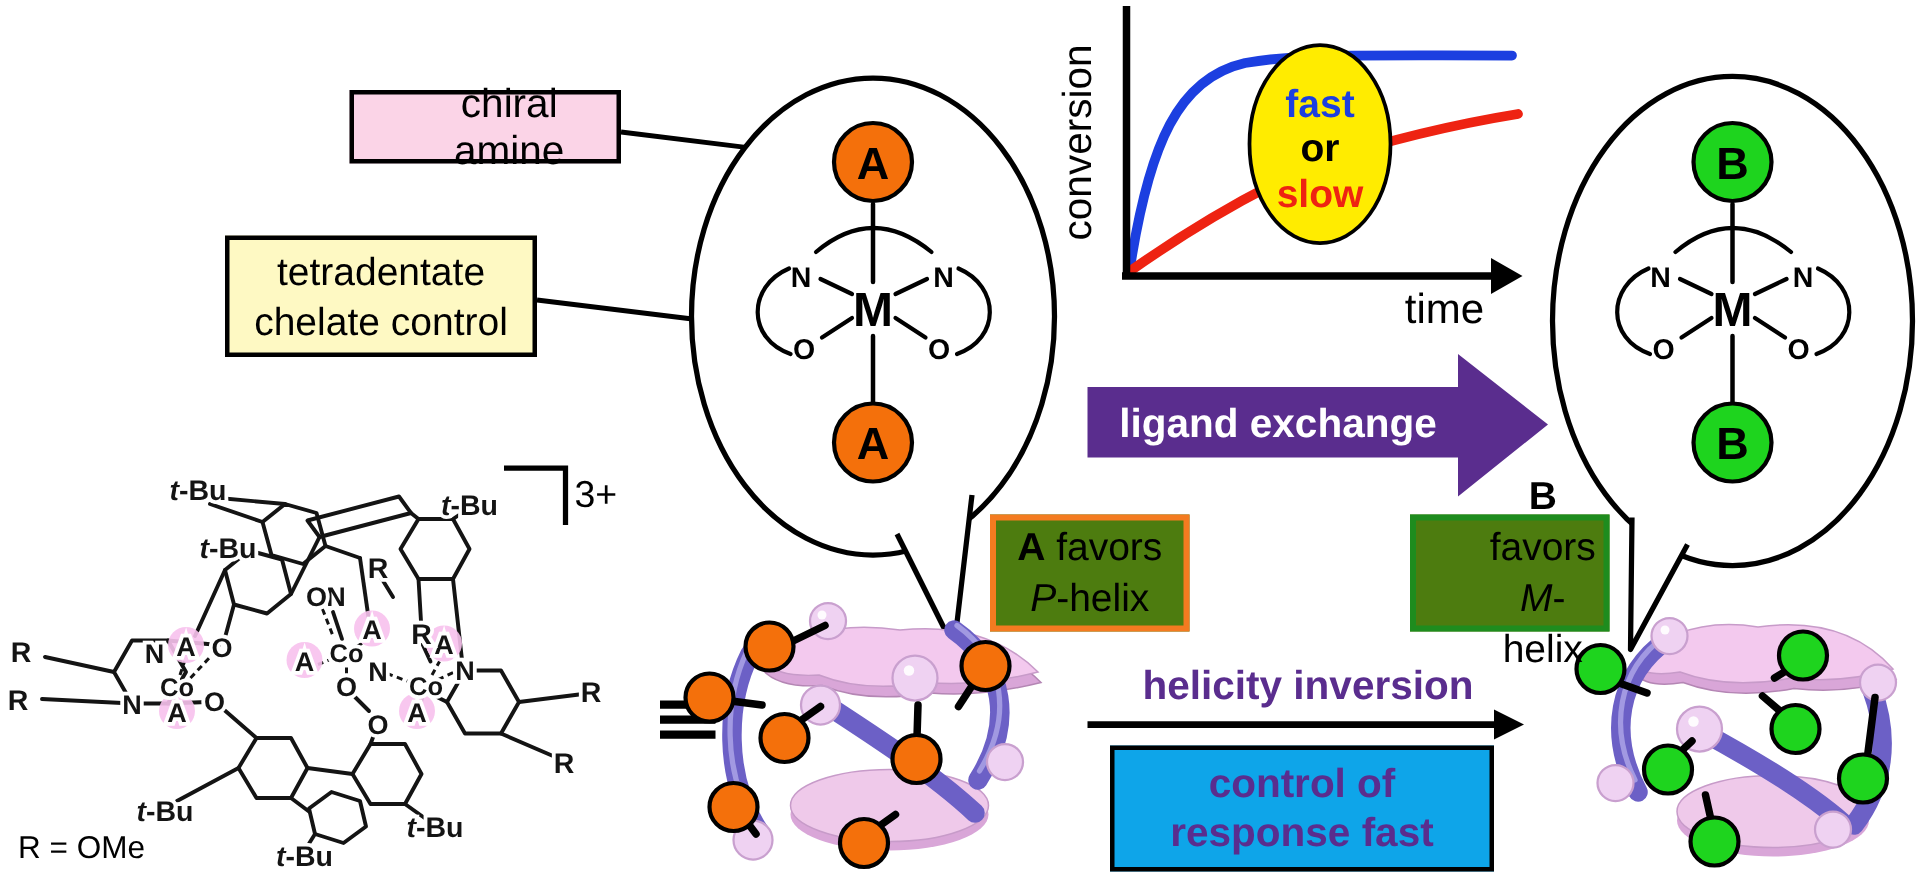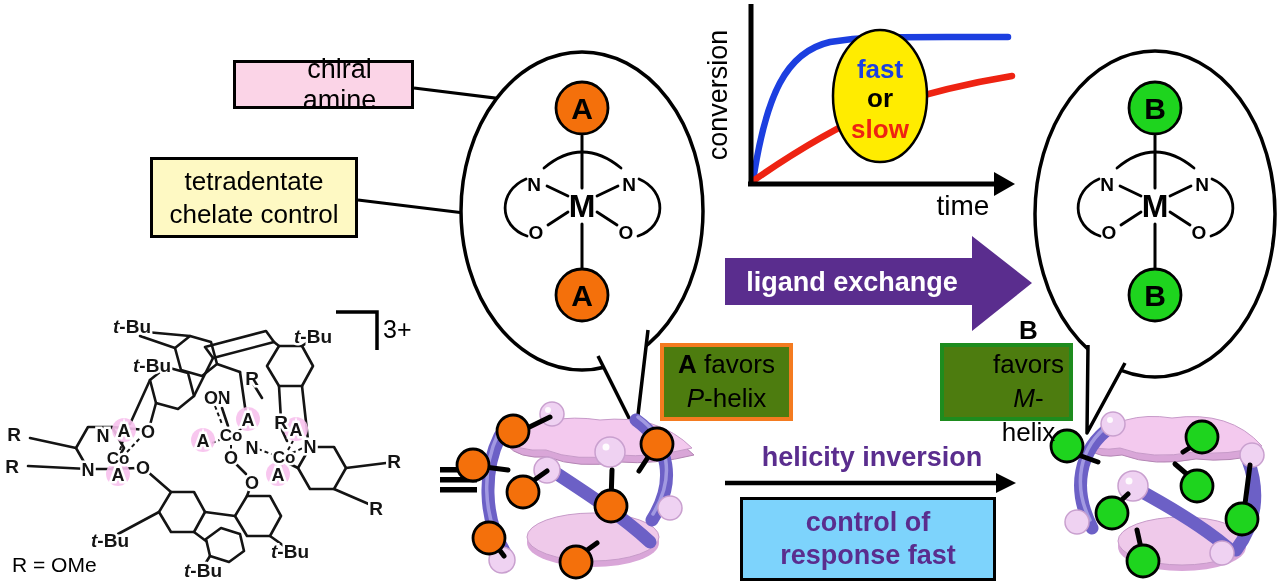--- a/index.html
+++ b/index.html
@@ -11,21 +11,21 @@
   .hbox {
     position:absolute; z-index:2; display:flex; flex-direction:column;
     align-items:center; justify-content:center; text-align:center;
     box-sizing:border-box; color:#000;
   }
   .pink-box  { background:#FBD4E7; border:3px solid #000; font-size:27px; }
   .cyan-box  { background:#fef9c3; border:3px solid #000; font-size:26px; line-height:1.25; }
   .favors-box{ background:#4d7c0f; border:4px solid; font-size:26px; line-height:1.3; }
   .ob { border-color:#F47B20; }
   .gb { border-color:#1E8C1E; }
-  .control-box{ background:#7dd3fc; border:3px solid #000; color:#5A2D8E;
+  .control-box{ background:#0ea5e9; border:3px solid #000; color:#5A2D8E;
     font-weight:bold; font-size:27px; line-height:1.22; }
   svg text { font-family:"Liberation Sans", sans-serif; }
   .atom { paint-order:stroke; stroke:#ffffff; stroke-width:5px; fill:#141414; font-weight:bold; }
   .struct { stroke:#141414; stroke-width:2.6; fill:none; stroke-linecap:round; stroke-linejoin:round; }
   .dash { stroke:#141414; stroke-width:2; fill:none; stroke-dasharray:4 3; }
   .bond { stroke:#000; stroke-width:5; stroke-linecap:round; }
 </style>
 </head>
 <body>
 

